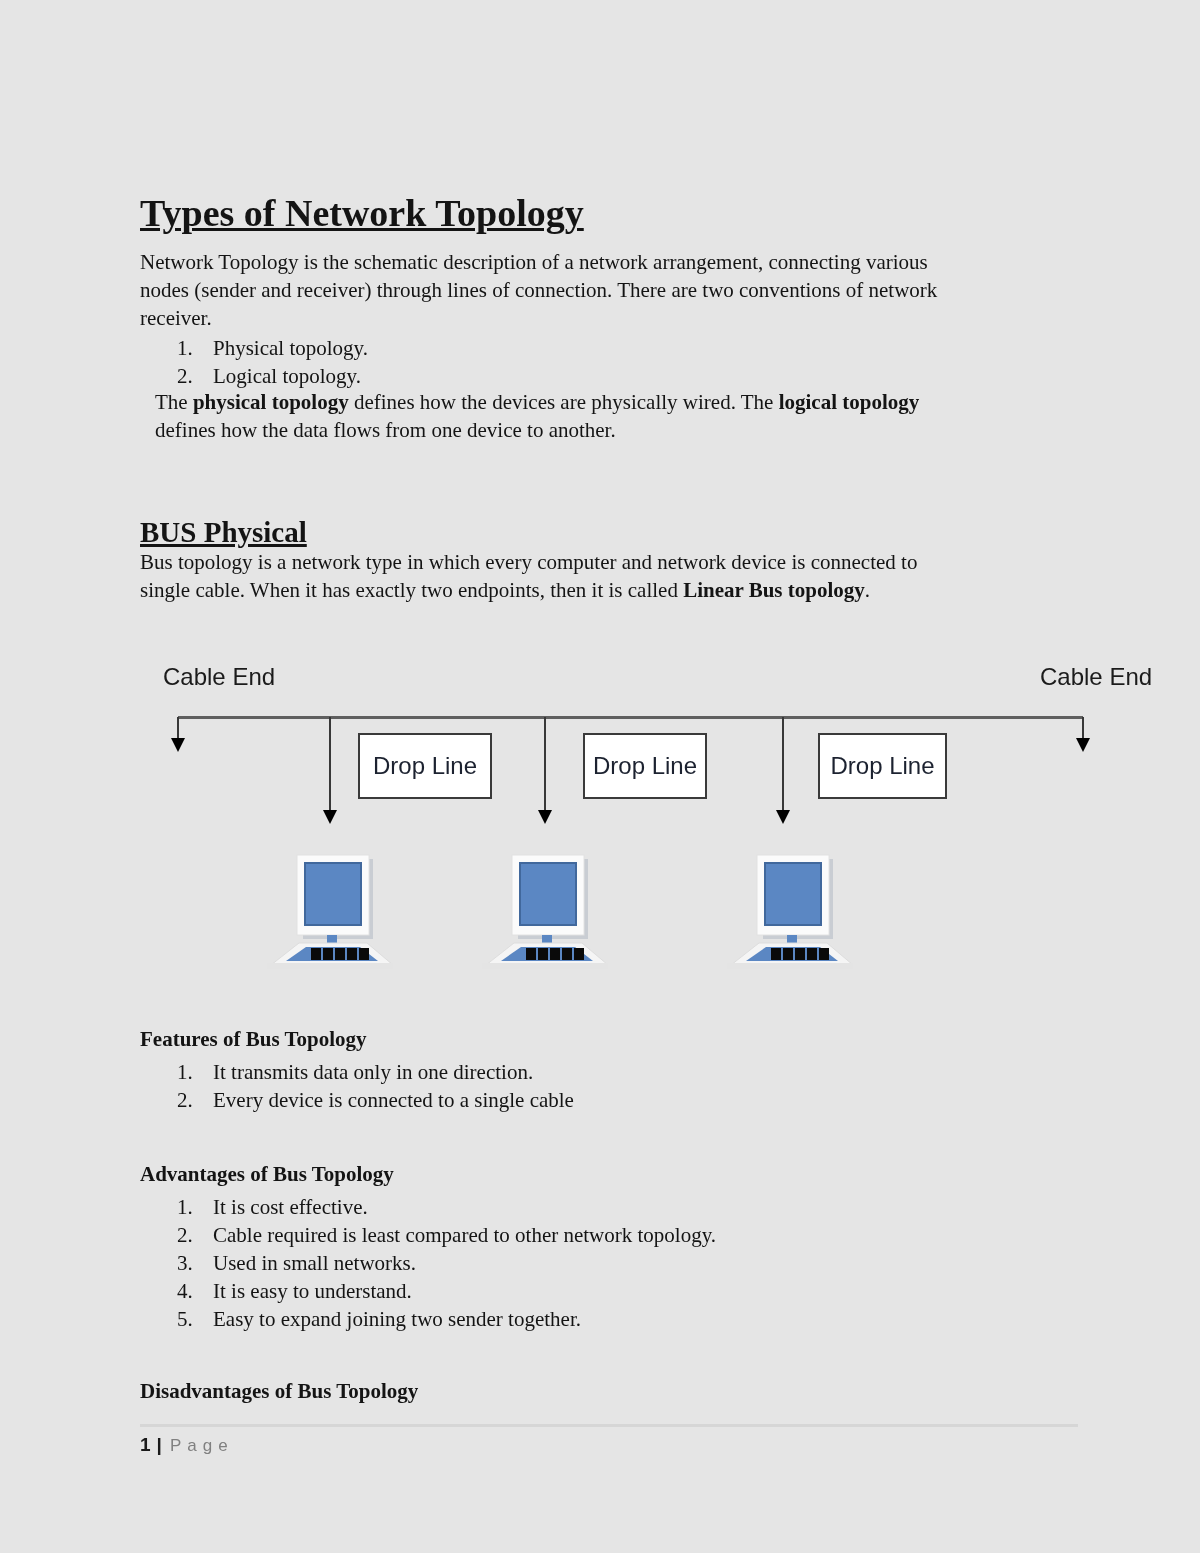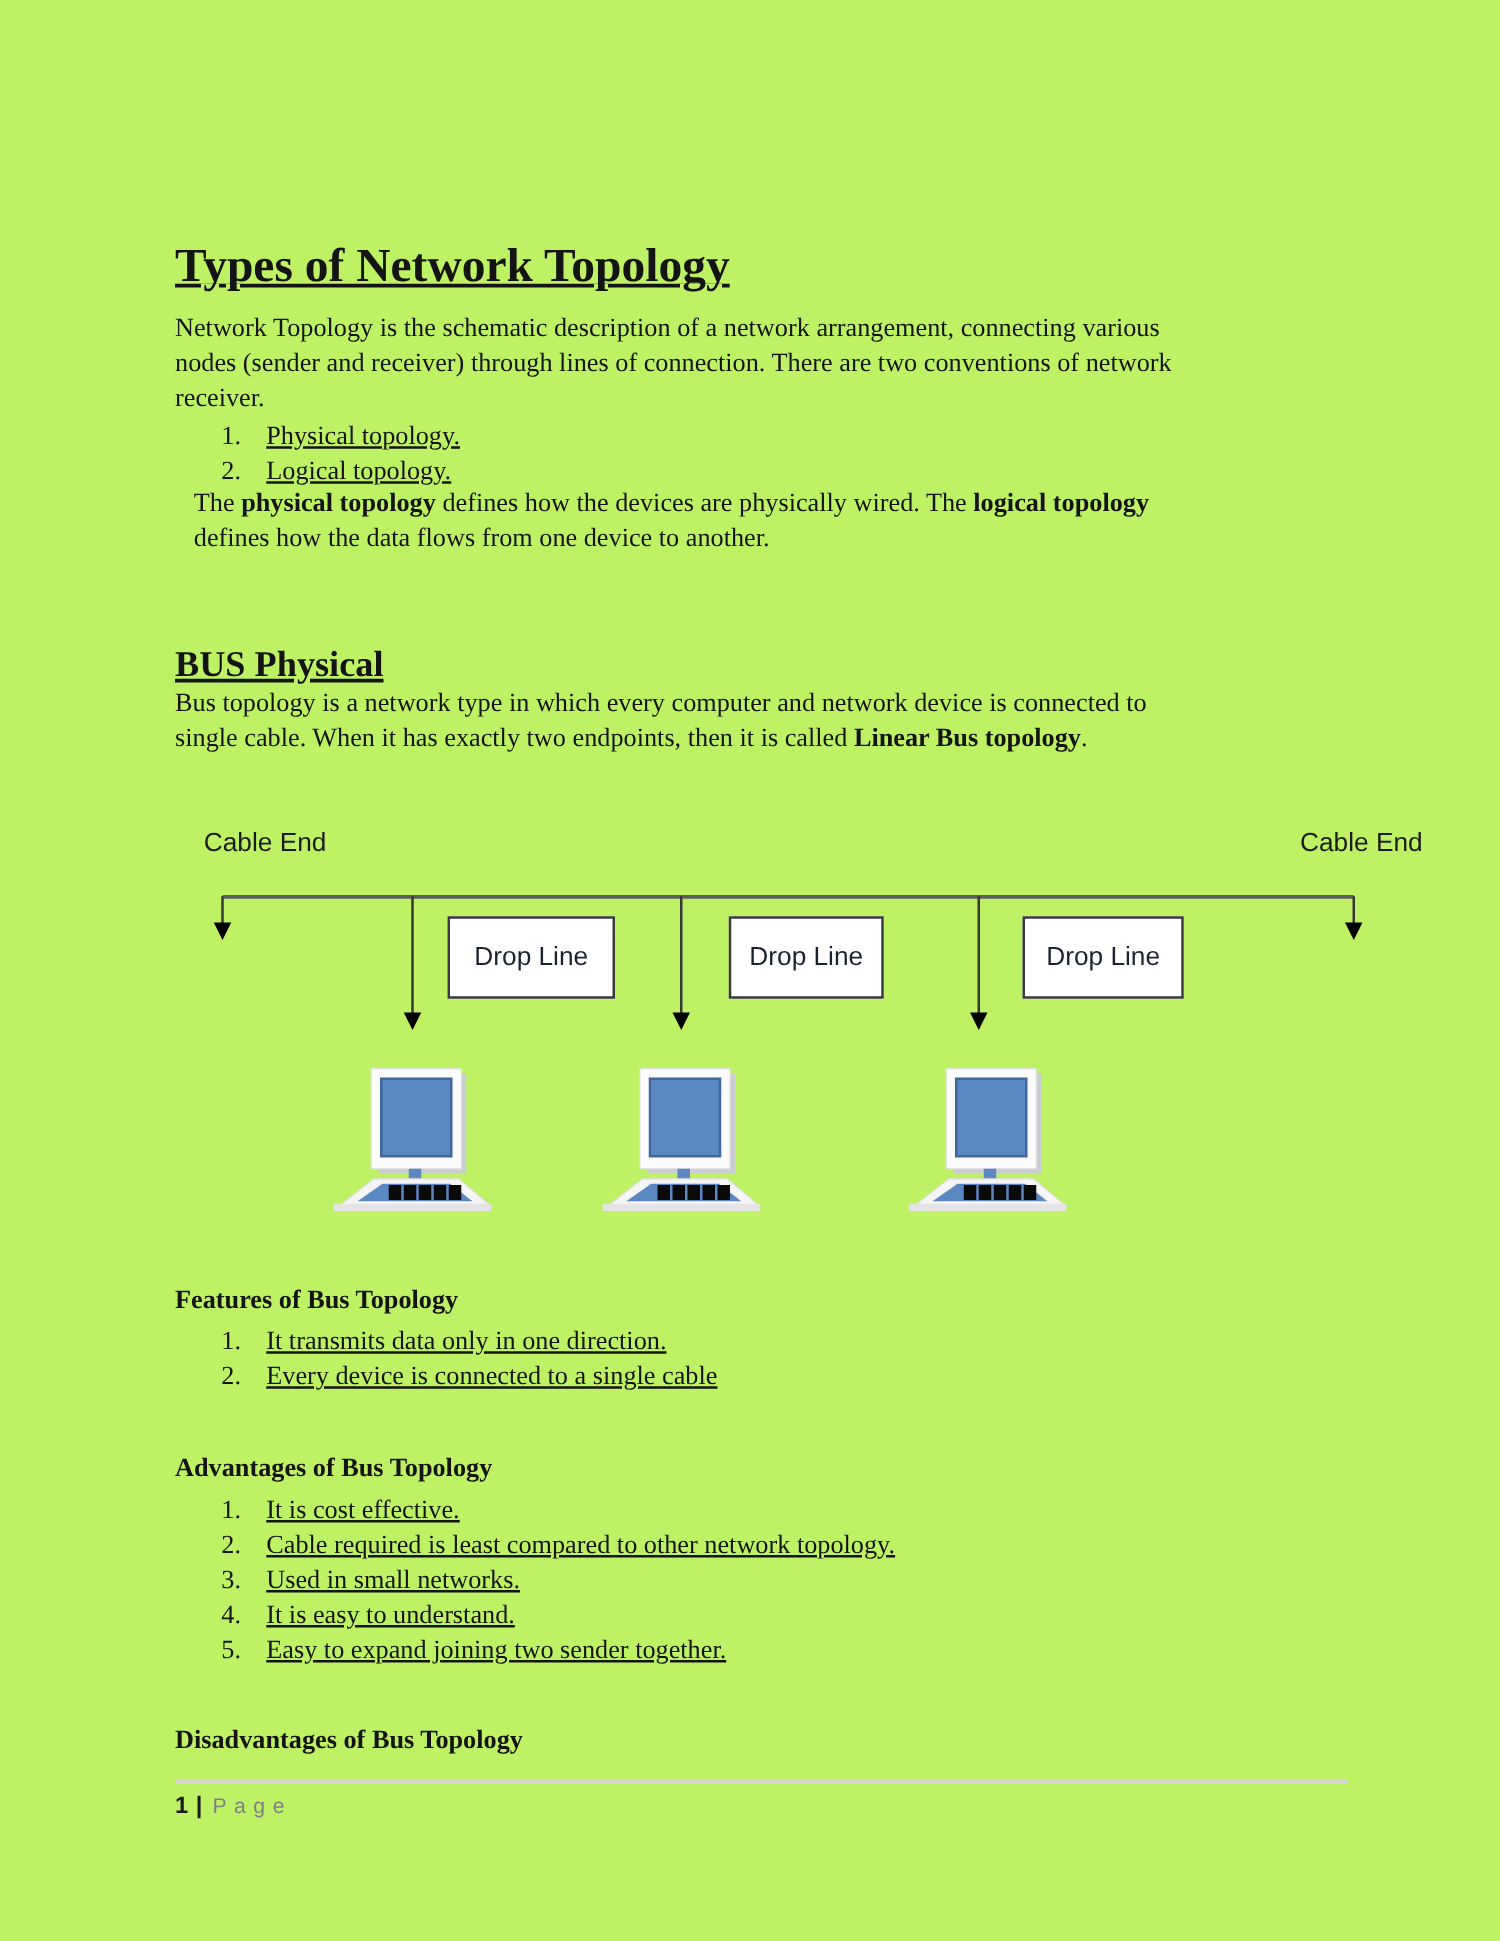--- a/index.html
+++ b/index.html
@@ -1,35 +1,35 @@
 <!DOCTYPE html>
 <html><head>
 <meta charset="utf-8">
 <style>
   html,body{margin:0;padding:0;background:#fff;}
-  .page{position:relative;width:1200px;height:1553px;background:#bef264;overflow:hidden;
+  .page{position:relative;width:1200px;height:1553px;background:#e5e5e5;overflow:hidden;
         font-family:"Liberation Serif", serif;color:#141414;}
   .abs{position:absolute;}
 
   
   .doc-title{left:140px;top:166px;font-size:38px;font-weight:bold;
              text-decoration:underline;text-decoration-thickness:3px;}
   .h2{left:140px;top:492px;font-size:29px;font-weight:bold;
       text-decoration:underline;text-decoration-thickness:3px;}
   .h3{font-size:21px;font-weight:bold;left:140px;}
   .body-text{font-size:21px;line-height:28px;left:140px;width:960px;}
 
   
   .num-list{left:140px;width:960px;font-size:21px;line-height:28px;}
   .li{display:flex;}
   .li .num{width:36px;margin-left:37px;flex:0 0 auto;}
-  .li .txt{flex:1 1 auto;text-decoration:underline;}
-
-  
-  .diagram-label{font-family:"Liberation Sans", sans-serif;font-size:21px;color:#1b1b1b;}
+  .li .txt{flex:1 1 auto;}
+
+  
+  .diagram-label{font-family:"Liberation Sans", sans-serif;font-size:24px;color:#1b1b1b;}
   .bus-line{left:178px;top:716px;width:905px;height:3px;background:#5f5f5f;}
   .vline{width:2px;background:#383838;}
   .arrowhead{width:0;height:0;border-left:7px solid transparent;border-right:7px solid transparent;
              border-top:14px solid #000;}
   .drop-box{border:2px solid #3a3a3a;background:#fff;display:flex;align-items:center;justify-content:center;}
   .drop-box .diagram-label{color:#1c2230;}
 
   
   .footer-rule{left:140px;top:1424px;width:938px;height:3px;background:#d6d6d6;}
   .footer{left:140px;top:1434px;font-family:"Liberation Sans", sans-serif;font-size:19px;color:#1a1a1a;

